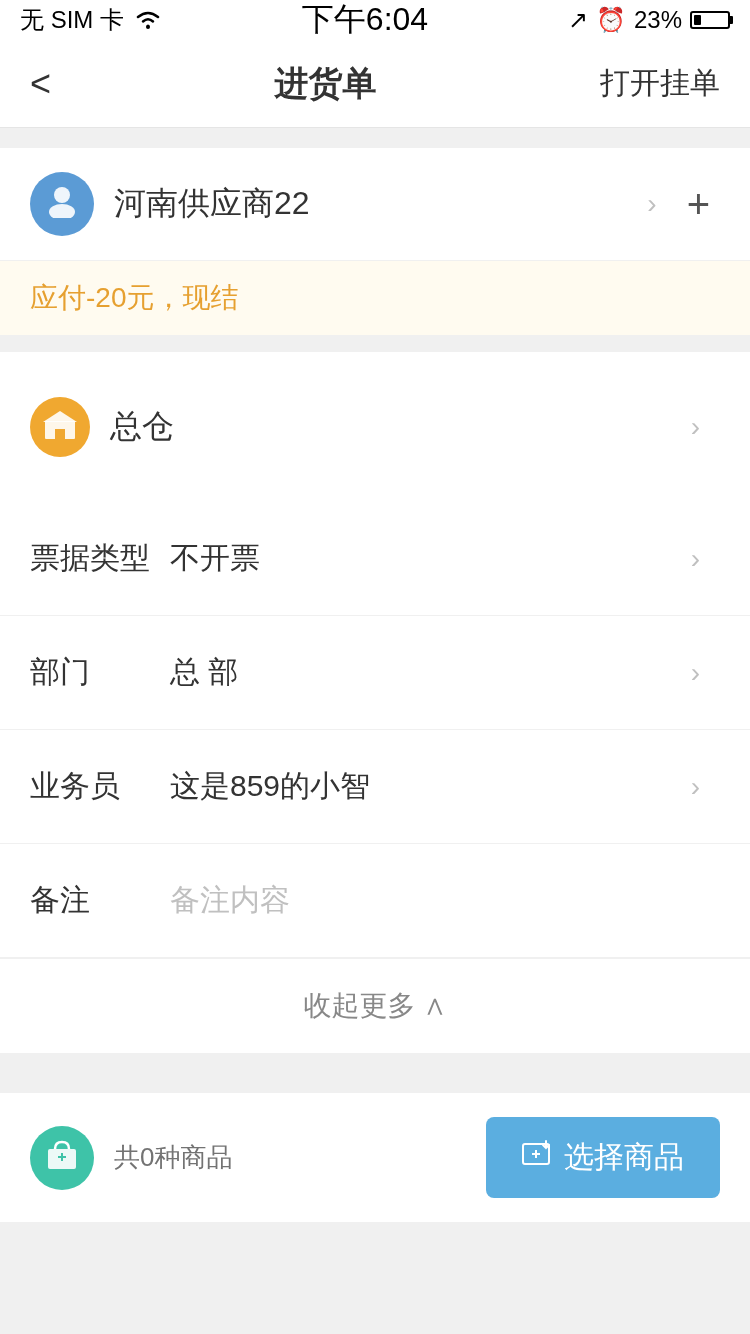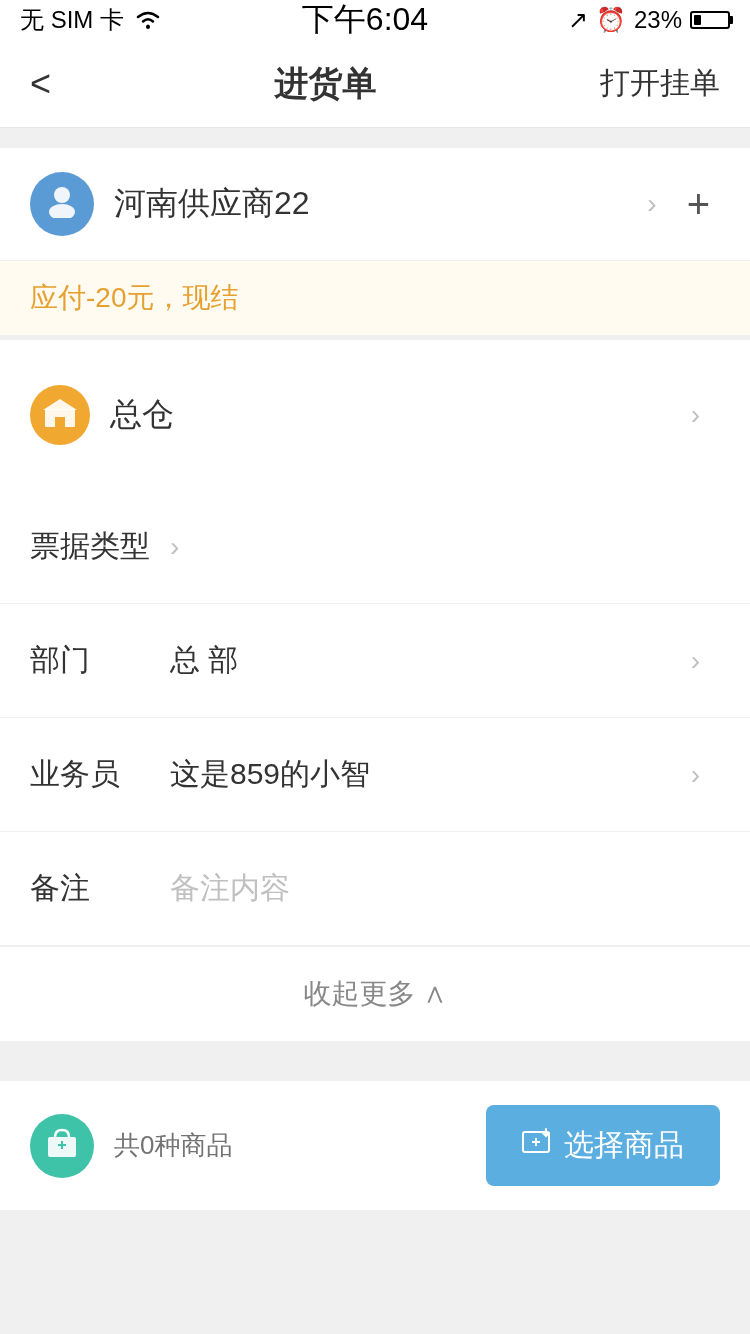--- a/index.html
+++ b/index.html
@@ -69,21 +69,21 @@
 
     
     .section-gap {
       height: 20px;
       background: #f0f0f0;
     }
 
     
     .card-section {
       background: #fff;
-      margin-bottom: 4px;
+      margin-bottom: 16px;
     }
 
     
     .supplier-row {
       display: flex;
       align-items: center;
       padding: 24px 30px;
       border-bottom: 1px solid #f0f0f0;
     }
     .supplier-avatar {
@@ -310,20 +310,21 @@
     </span>
   </div>
   <span class="warehouse-name">总仓</span>
   <span class="chevron-right">›</span>
 </div>
 
 <div class="form-section">
 
   <div class="form-row">
     <span class="form-label">票据类型</span>
+    <span class="form-value">不开票</span>
     <span class="chevron-right">›</span>
   </div>
 
   <div class="form-row">
     <span class="form-label">部门</span>
     <span class="form-value">总 部</span>
     <span class="chevron-right">›</span>
   </div>
 
   <div class="form-row">

